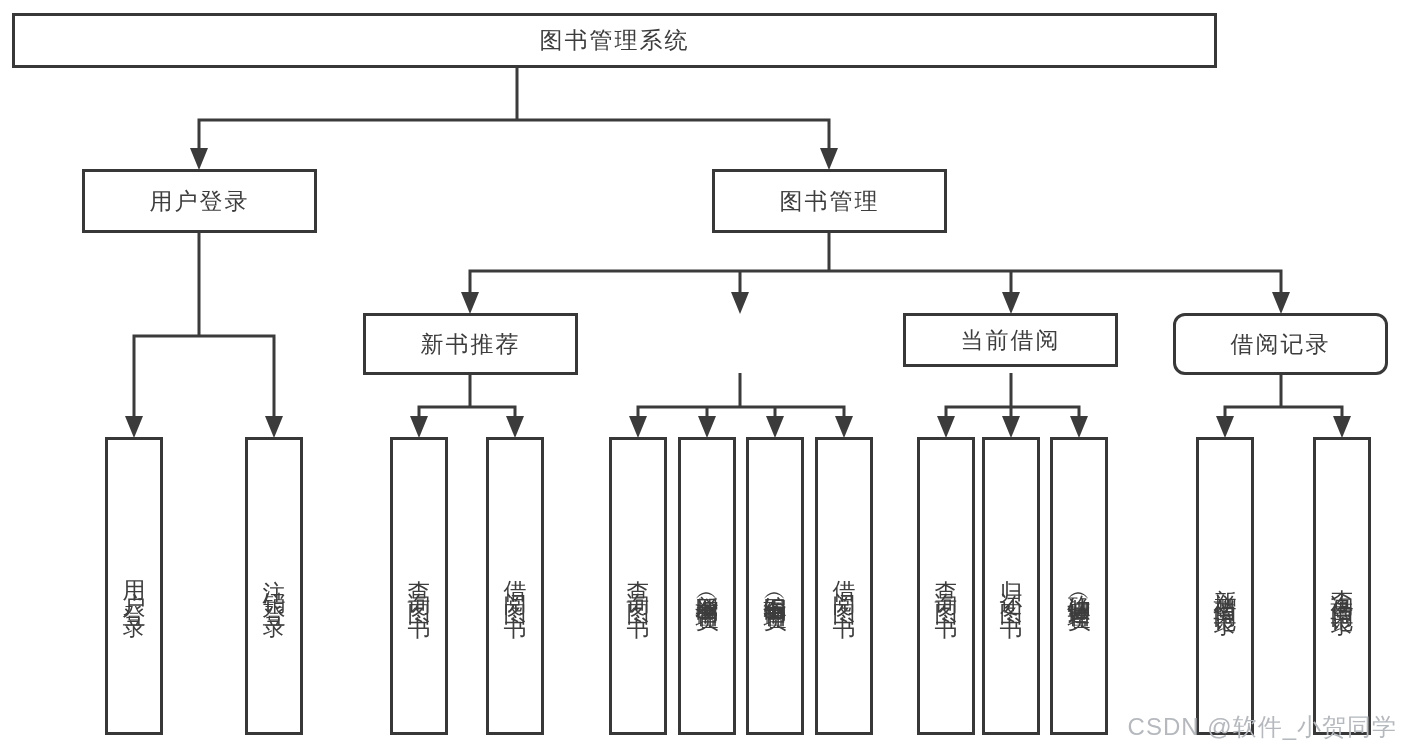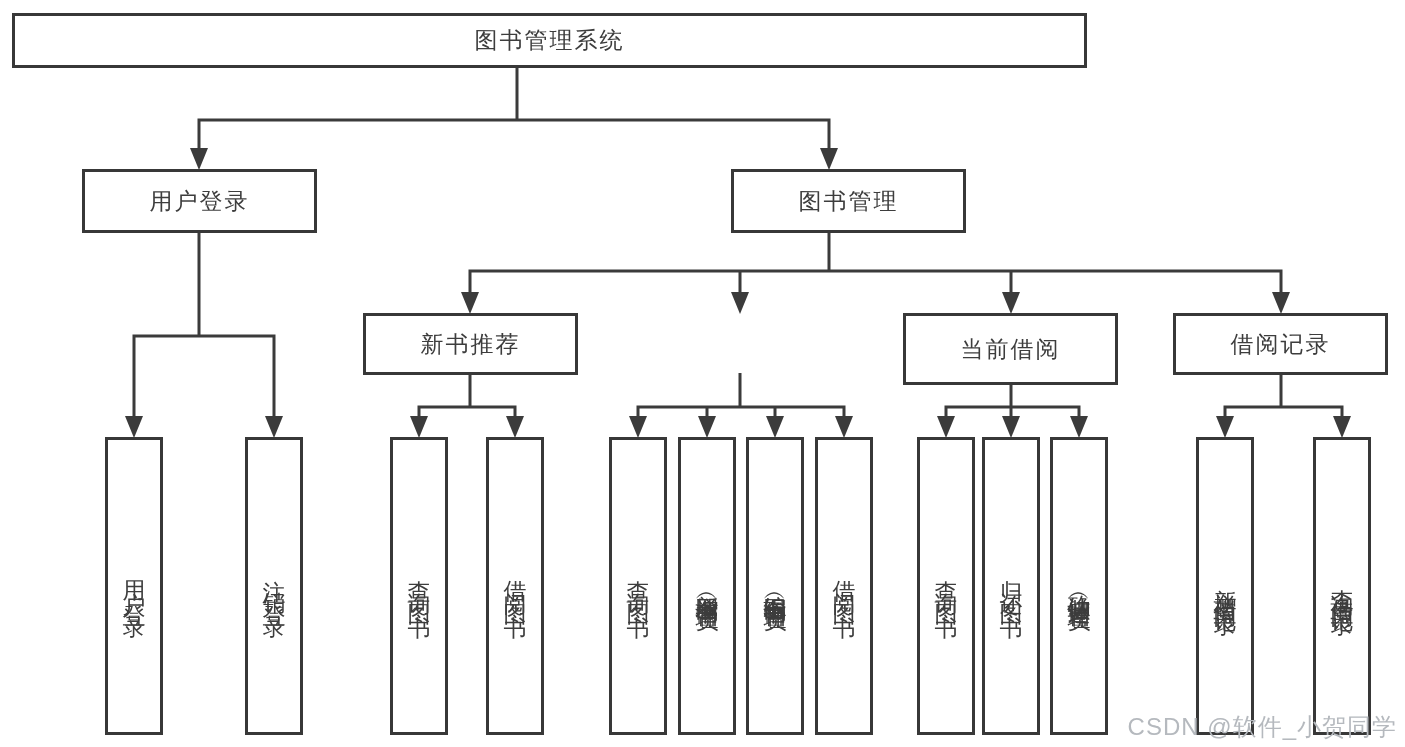--- a/index.html
+++ b/index.html
@@ -35,27 +35,27 @@
   .v-node {
     writing-mode: vertical-rl;
     text-orientation: mixed;
     white-space: normal;
   }
   .ls-4 { letter-spacing: 12px; }
   .ls-6 { letter-spacing: 5px; }
   .ls-9 { letter-spacing: 2px; }
 
   
-  .n-root  { left: 12px;   top: 13px;  width: 1075px; height: 55px; text-align: right; }
+  .n-root  { left: 12px;   top: 13px;  width: 1205px; height: 55px; text-align: right; }
   .n-login { left: 82px;   top: 169px; width: 235px;  height: 64px; }
-  .n-mgmt  { left: 712px;  top: 169px; width: 235px;  height: 64px; margin-left: 19px; }
+  .n-mgmt  { left: 712px;  top: 169px; width: 235px;  height: 64px; }
   .n-m1 { left: 363px;  top: 313px; width: 215px; height: 62px; }
   .n-m2 { left: 633px;  top: 313px; width: 215px; height: 62px; }
-  .n-m3 { left: 903px;  top: 313px; width: 215px; height: 72px; }
-  .n-m4 { left: 1173px; top: 313px; width: 215px; height: 62px; }
+  .n-m3 { left: 903px;  top: 313px; width: 215px; height: 54px; }
+  .n-m4 { left: 1173px; top: 313px; width: 215px; height: 62px; border-radius: 12px; }
   .leaf { top: 437px; width: 58px; height: 298px; }
   .l-g1a { left: 105px; }  .l-g1b { left: 245px; }
   .l-g2a { left: 390px; }  .l-g2b { left: 486px; }
   .l-g3a { left: 609px; }  .l-g3b { left: 678px; }
   .l-g3c { left: 746px; }  .l-g3d { left: 815px; }
   .l-g4a { left: 917px; }  .l-g4b { left: 982px; }
   .l-g4c { left: 1050px; }
   .l-g5a { left: 1196px; } .l-g5b { left: 1313px; }
 
   .watermark {

